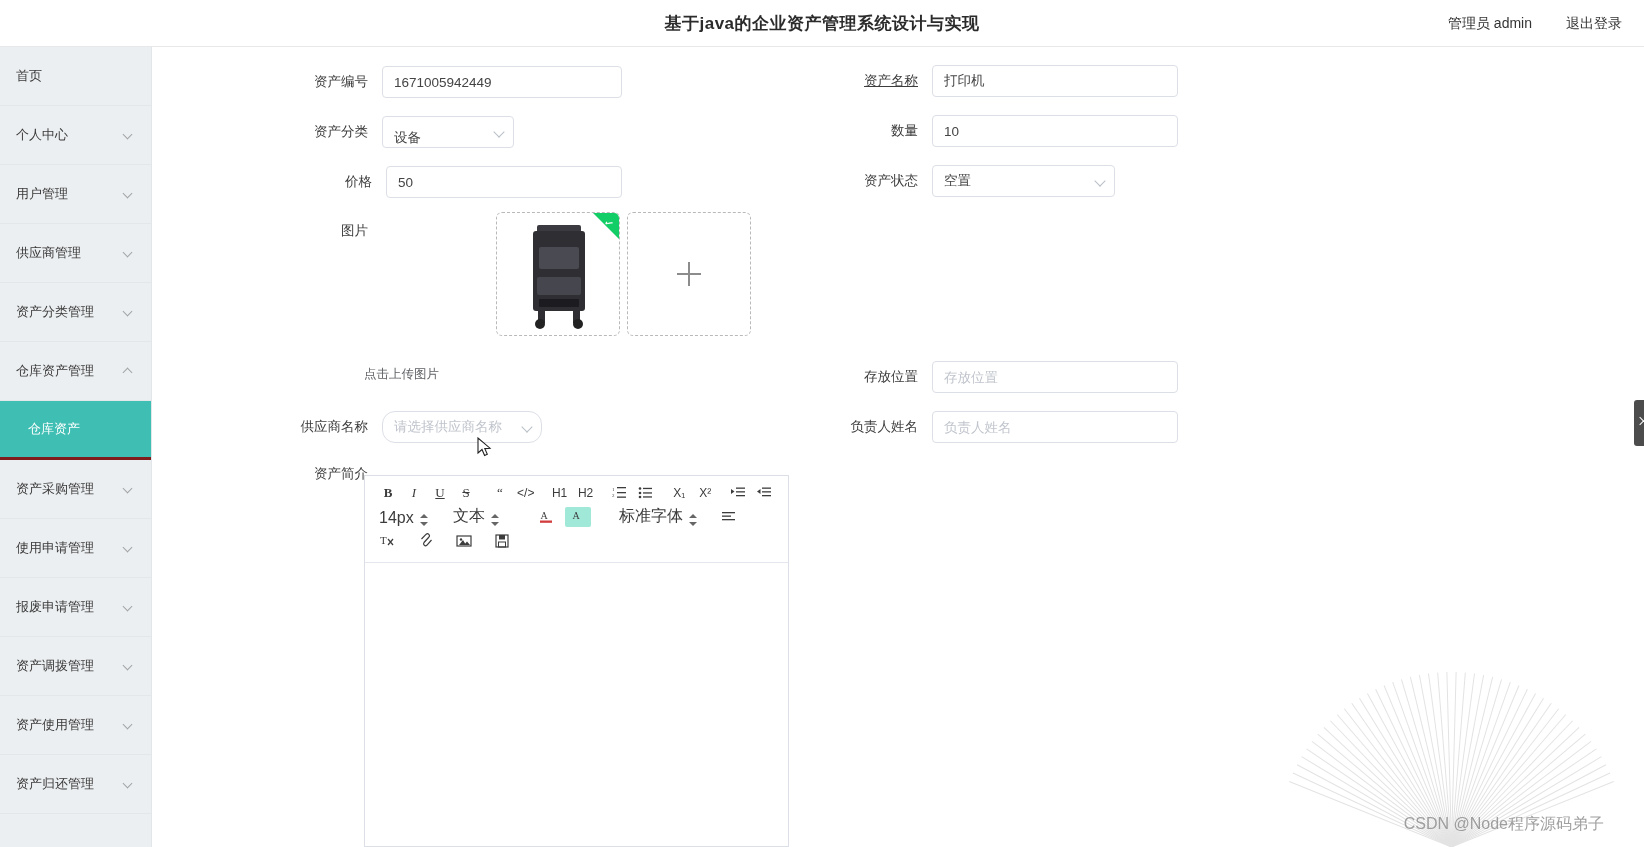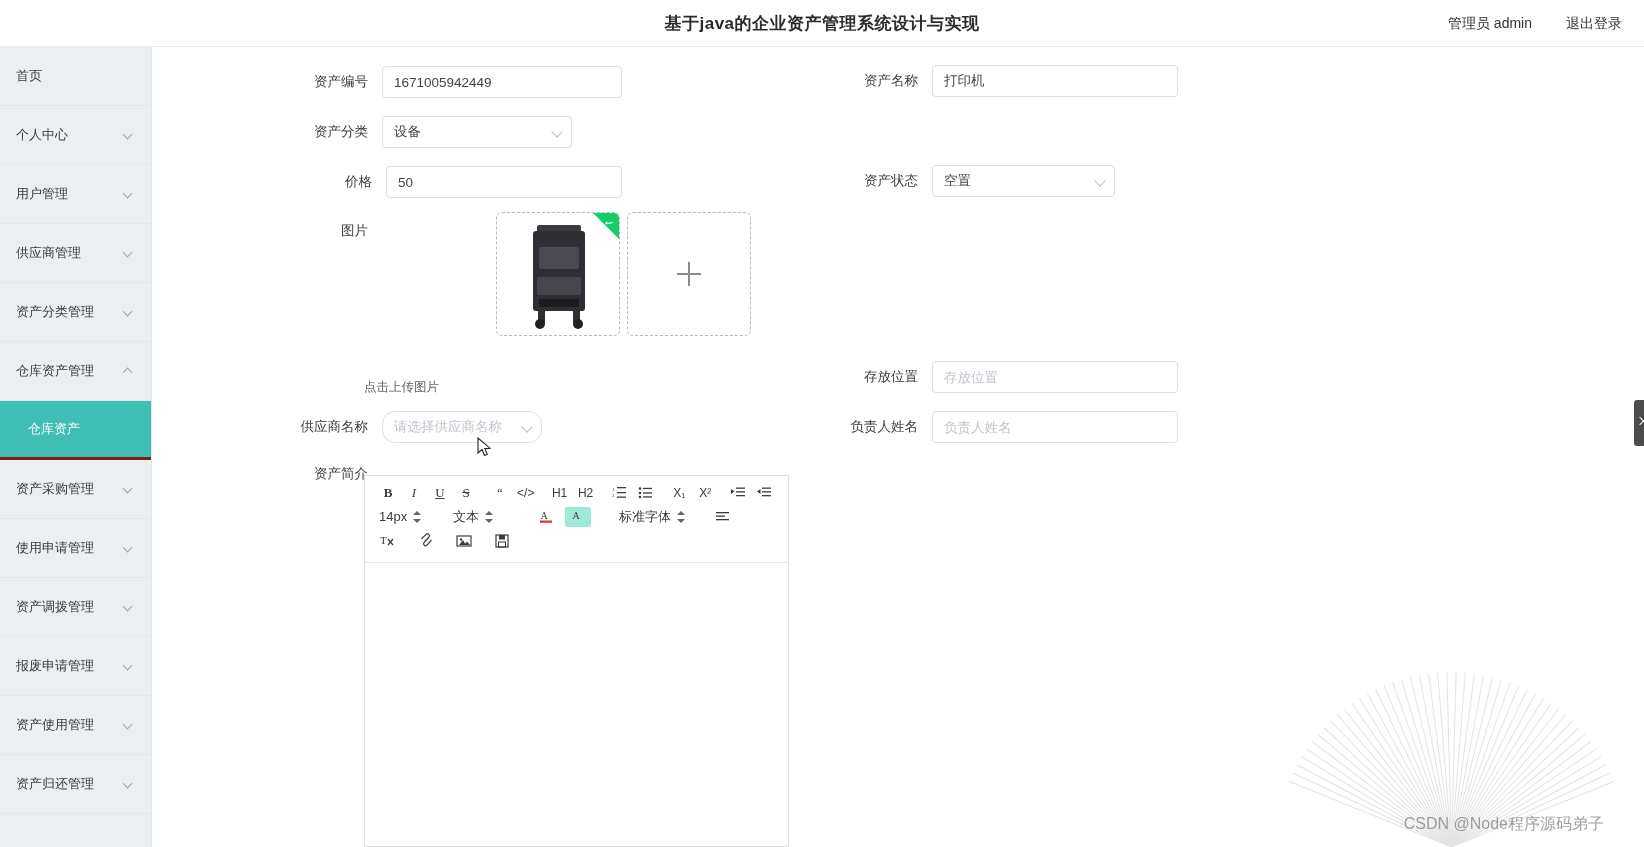--- a/index.html
+++ b/index.html
@@ -174,22 +174,22 @@
   .ed-line { display: flex; align-items: center; gap: 0px; height: 21px; margin-bottom: 3px; }
   .tb {
     min-width: 26px; height: 20px;
     display: flex; align-items: center; justify-content: center;
     font-size: 13px; color: #3c3c3c; cursor: pointer;
     font-family: "Liberation Serif", serif;
   }
   .tb.sans { font-family: "Liberation Sans", sans-serif; font-size: 12px; }
   .sep { width: 12px; }
   .dropdown {
-    display: flex; align-items: center; gap: 6px;
-    font-size: 13px; color: #3c3c3c; cursor: pointer;
+    display: flex; align-items: flex-end; gap: 6px;
+    font-size: 16px; color: #3c3c3c; cursor: pointer;
     padding: 0 4px; height: 20px;
   }
   .dd-arrows { position: relative; width: 8px; height: 14px; }
   .dd-arrows::before, .dd-arrows::after {
     content: ""; position: absolute; left: 0;
     border-left: 4px solid transparent; border-right: 4px solid transparent;
   }
   .dd-arrows::before { top: 1px; border-bottom: 4px solid #666; }
   .dd-arrows::after { bottom: 1px; border-top: 4px solid #666; }
   .ed-body { height: 262px; background: #fff; }
@@ -275,57 +275,61 @@
     </div>
     <div class="sb-item">
       <span class="lbl">资产采购管理</span>
       <span class="chev"></span>
     </div>
     <div class="sb-item">
       <span class="lbl">使用申请管理</span>
       <span class="chev"></span>
     </div>
     <div class="sb-item">
+      <span class="lbl">报废申请管理</span>
+      <span class="chev"></span>
+    </div>
+    <div class="sb-item">
       <span class="lbl">资产调拨管理</span>
-      <span class="chev"></span>
-    </div>
-    <div class="sb-item">
-      <span class="lbl">报废申请管理</span>
       <span class="chev"></span>
     </div>
     <div class="sb-item">
       <span class="lbl">资产使用管理</span>
       <span class="chev"></span>
     </div>
     <div class="sb-item">
       <span class="lbl">资产归还管理</span>
       <span class="chev"></span>
     </div>
   </div>
 
   <div class="main">
 
     <div class="row" style="left:0; top:19px; width:470px;">
       <div class="flabel" style="width:230px;font-family:Liberation Serif, serif;">资产编号</div>
       <input class="finput" style="width: 240px;" value="1671005942449">
     </div>
 
     <div class="row" style="left:640px; top:18px; width:500px;">
-      <div class="flabel" style="width:140px;">资产名称</div>
+      <div class="flabel" style="width:140px;text-decoration:underline;">资产名称</div>
       <input class="finput" style="width: 246px;" value="打印机">
     </div>
 
     <div class="row" style="left:0; top:69px; width:470px;">
       <div class="flabel" style="width:230px;">资产分类</div>
-      <div class="fselect" style="width:190px;">
+      <div class="fselect" style="width:132px;align-items:flex-end;">
         <span>设备</span>
         <span class="caret"></span>
       </div>
     </div>
 
+    <div class="row" style="left:640px; top:68px; width:500px;">
+      <div class="flabel" style="width:140px;">数量</div>
+      <input class="finput" style="width: 246px;" value="10">
+    </div>
 
     <div class="row" style="left:0; top:119px; width:470px;">
       <div class="flabel" style="width:230px;margin-left:8px;">价格</div>
       <input class="finput" style="width: 240px;" value="50">
     </div>
 
     <div class="row" style="left:640px; top:118px; width:500px;">
       <div class="flabel" style="width:140px;">资产状态</div>
       <div class="fselect" style="width:183px;">
         <span>空置</span>
@@ -349,21 +353,21 @@
       </div>
       <div class="corner-check">
         <span class="tick">✓</span>
       </div>
     </div>
 
     <div class="upload-box add" style="position:absolute; left:475px; top:165px;">
       <span class="plus"></span>
     </div>
 
-    <div class="upload-hint" style="position:absolute; left:212px; top:332px;">点击上传图片</div>
+    <div class="upload-hint" style="position:absolute; left:212px; top:319px;">点击上传图片</div>
 
     <div class="row" style="left:640px; top:314px; width:500px;">
       <div class="flabel" style="width:140px;">存放位置</div>
       <input class="finput" style="width: 246px;" placeholder="存放位置">
     </div>
 
     <div class="row" style="left:0; top:364px; width:470px;">
       <div class="flabel" style="width:230px;">供应商名称</div>
       <div class="fselect ph" style="width:160px;">
         <span>请选择供应商名称</span>

